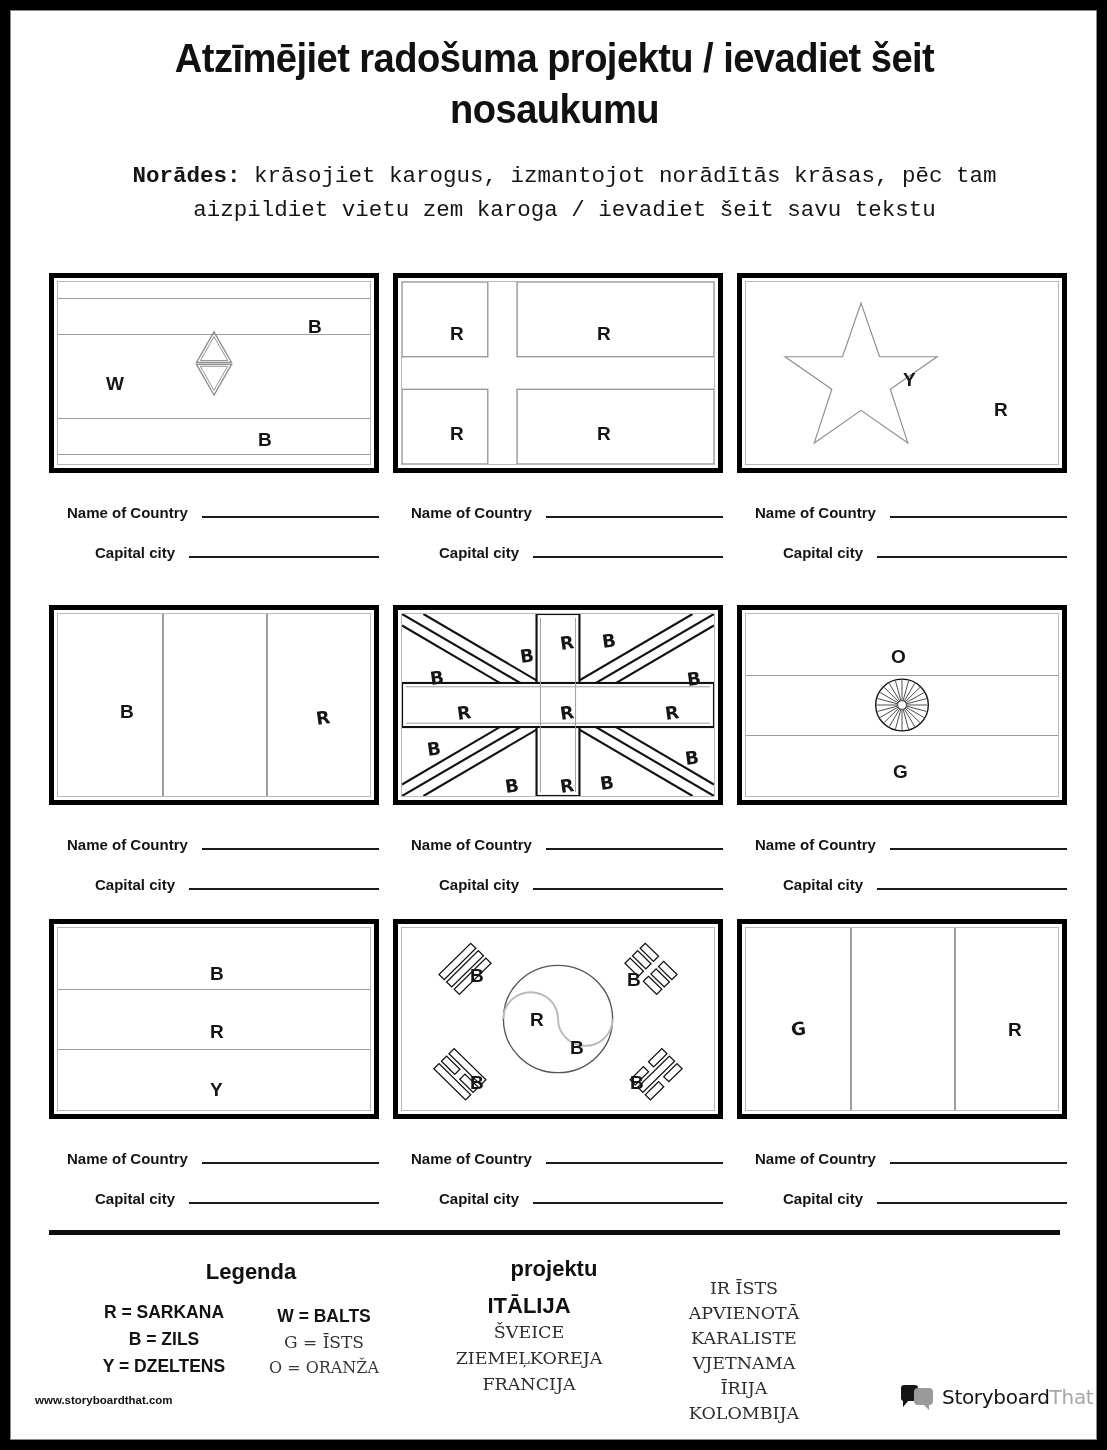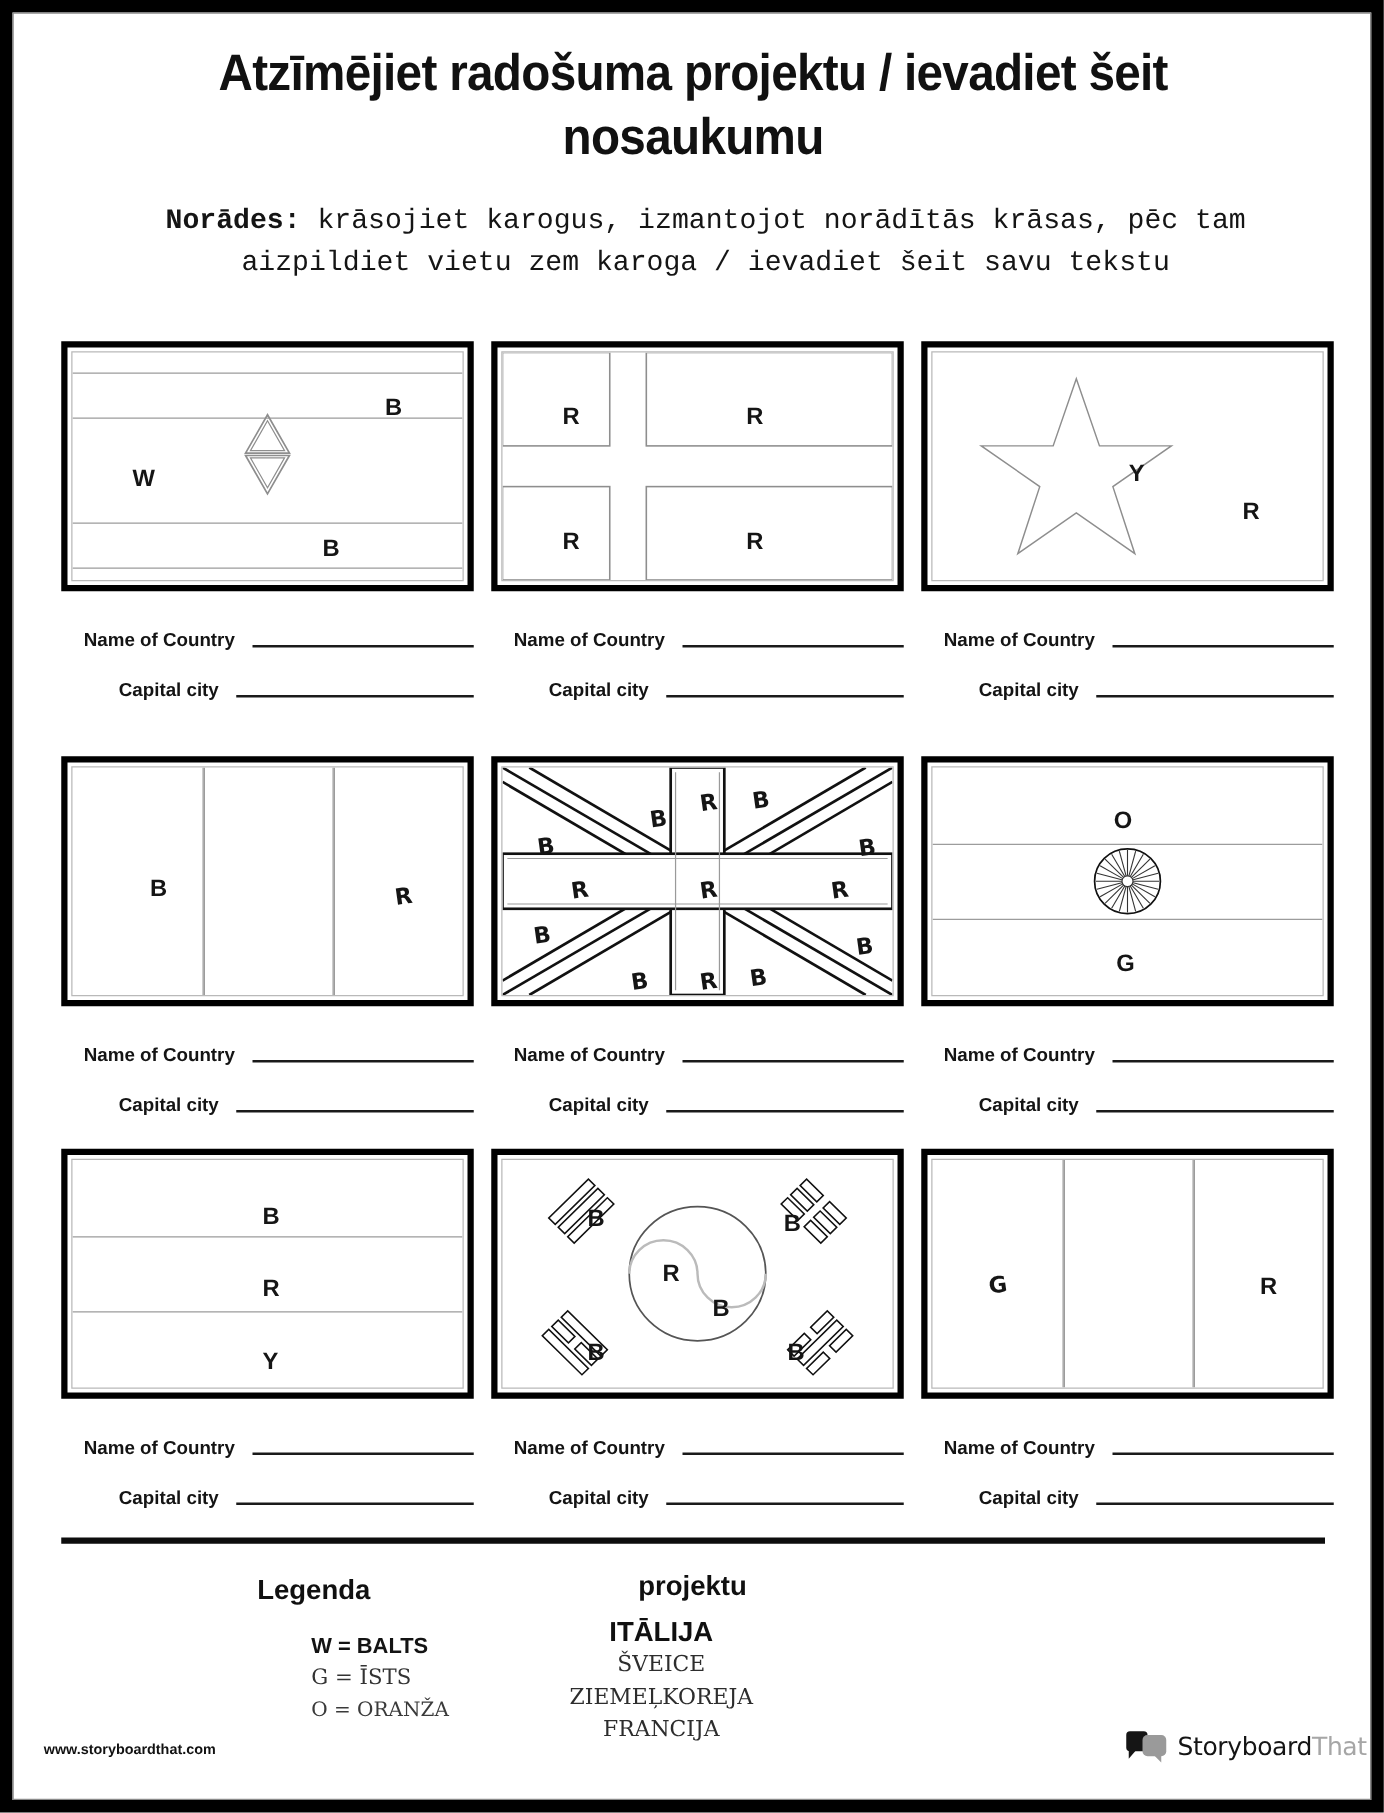--- a/index.html
+++ b/index.html
@@ -104,21 +104,21 @@
   .legend-title{
     position:absolute;left:125px;top:1248px;width:230px;text-align:center;
     font-family:"Liberation Sans", sans-serif;font-weight:bold;font-size:22px;color:#101010;
   }
   .legend-colA{
     position:absolute;left:78px;top:1288px;width:150px;text-align:center;
     font-family:"Liberation Sans", sans-serif;font-weight:bold;font-size:17.5px;
     line-height:27px;color:#131313;
   }
   .legend-colB{
-    position:absolute;left:238px;top:1292px;width:150px;text-align:left;
+    position:absolute;left:238px;top:1292px;width:150px;text-align:center;
     line-height:26px;color:#2a2a2a;
   }
   .legend-colB .l1{font-family:"Liberation Sans", sans-serif;font-weight:bold;font-size:17.5px;color:#131313;}
   .legend-colB .l2{font-family:"DejaVu Serif", serif;font-size:17px;color:#333;}
   .legend-colB .l3{font-family:"DejaVu Serif", serif;font-size:16px;color:#3a3a3a;}
 
   .countries-title{
     position:absolute;left:438px;top:1245px;width:210px;text-align:center;
     font-family:"Liberation Sans", sans-serif;font-weight:bold;font-size:22px;color:#101010;
   }
@@ -452,32 +452,45 @@
             <span class="flabel">Capital city</span>
             <span class="fline"></span>
           </div>
         </div>
       </div>
     </div>
 
   <div class="divider"></div>
 
   <div class="legend-title">Legenda</div>
+  <div class="legend-colA">
+    <div>R = SARKANA</div>
+    <div>B = ZILS</div>
+    <div>Y = DZELTENS</div>
+  </div>
   <div class="legend-colB">
     <div class="l1">W = BALTS</div>
     <div class="l2">G = ĪSTS</div>
     <div class="l3">O = ORANŽA</div>
   </div>
 
   <div class="countries-title">projektu</div>
   <div class="countries-colA">
     <div class="c1">ITĀLIJA</div>
     <div>ŠVEICE</div>
     <div>ZIEMEĻKOREJA</div>
     <div>FRANCIJA</div>
+  </div>
+  <div class="countries-colB">
+    <div>IR ĪSTS</div>
+    <div>APVIENOTĀ</div>
+    <div>KARALISTE</div>
+    <div>VJETNAMA</div>
+    <div>ĪRIJA</div>
+    <div>KOLOMBIJA</div>
   </div>
 
   <div class="site">www.storyboardthat.com</div>
   <div class="logo">
     <div class="bubbles">
       <div class="b1"></div>
         <div class="b2"></div>
     </div>
     <div class="ltxt"><span class="a">Storyboard</span><span class="b">That</span></div>
   </div>

